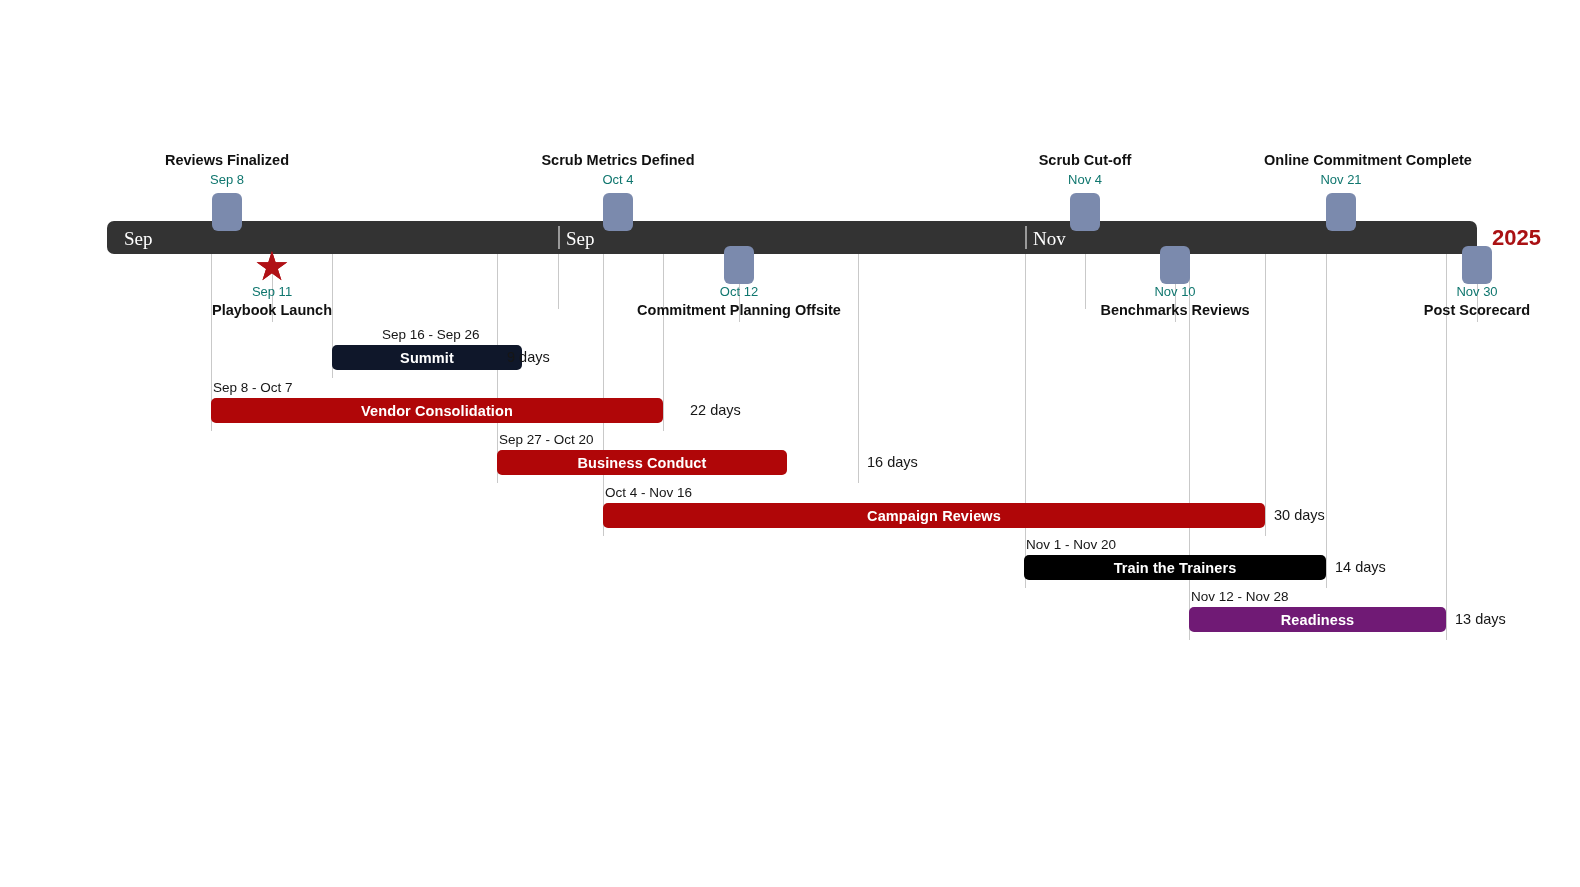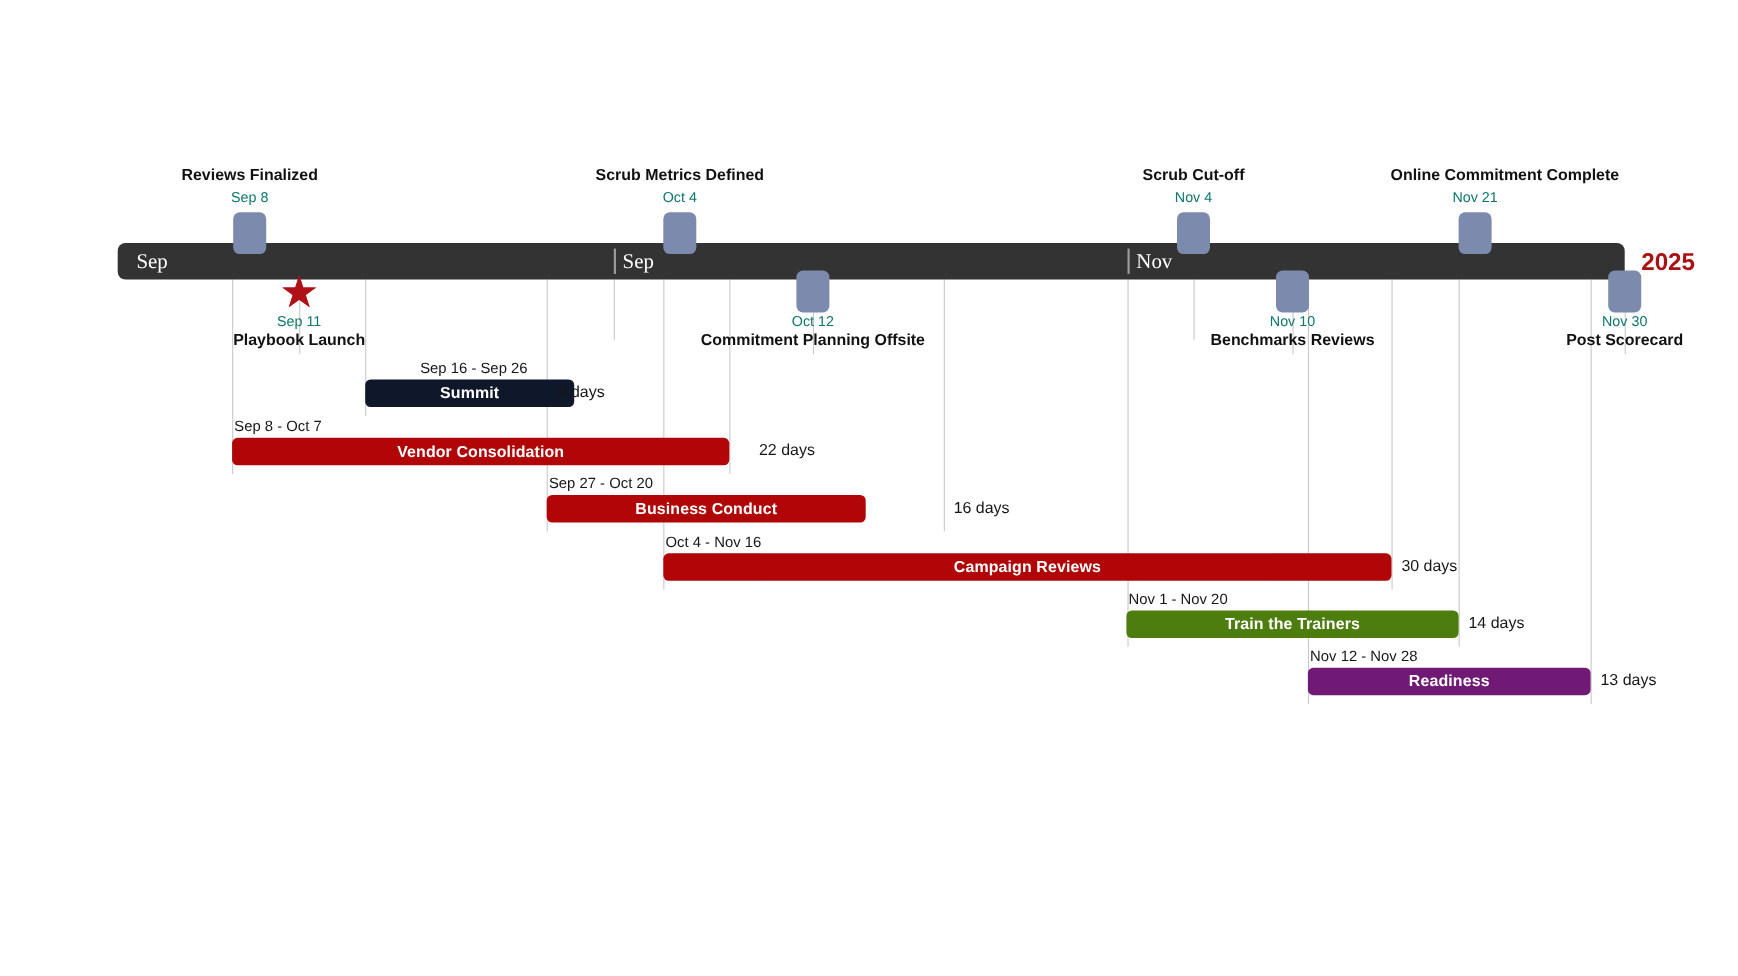--- a/index.html
+++ b/index.html
@@ -204,21 +204,21 @@
       <div class="task-bar" style="left: 497px; top: 450px; width: 290px; background: rgb(176, 6, 8);">
         <span class="task-label">Business Conduct</span>
       </div>
       <div class="task-duration" style="left: 867px; top: 455px;">16 days</div>
       <div class="task-range" style="left: 605px; top: 486px;">Oct 4 - Nov 16</div>
       <div class="task-bar" style="left: 603px; top: 503px; width: 662px; background: rgb(176, 6, 8);">
         <span class="task-label">Campaign Reviews</span>
       </div>
       <div class="task-duration" style="left: 1274px; top: 508px;">30 days</div>
       <div class="task-range" style="left: 1026px; top: 538px;">Nov 1 - Nov 20</div>
-      <div class="task-bar" style="left: 1024px; top: 555px; width: 302px; background: #4d7c0f;">
+      <div class="task-bar" style="left: 1024px; top: 555px; width: 302px; background: #000000;">
         <span class="task-label">Train the Trainers</span>
       </div>
       <div class="task-duration" style="left: 1335px; top: 560px;">14 days</div>
       <div class="task-range" style="left: 1191px; top: 590px;">Nov 12 - Nov 28</div>
       <div class="task-bar" style="left: 1189px; top: 607px; width: 257px; background: #701a75;">
         <span class="task-label">Readiness</span>
       </div>
       <div class="task-duration" style="left: 1455px; top: 612px;">13 days</div>
     </div>
 

